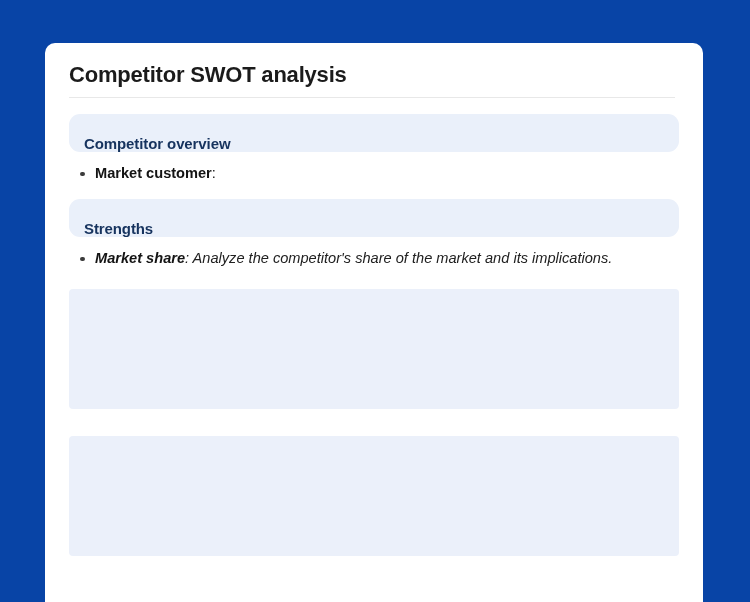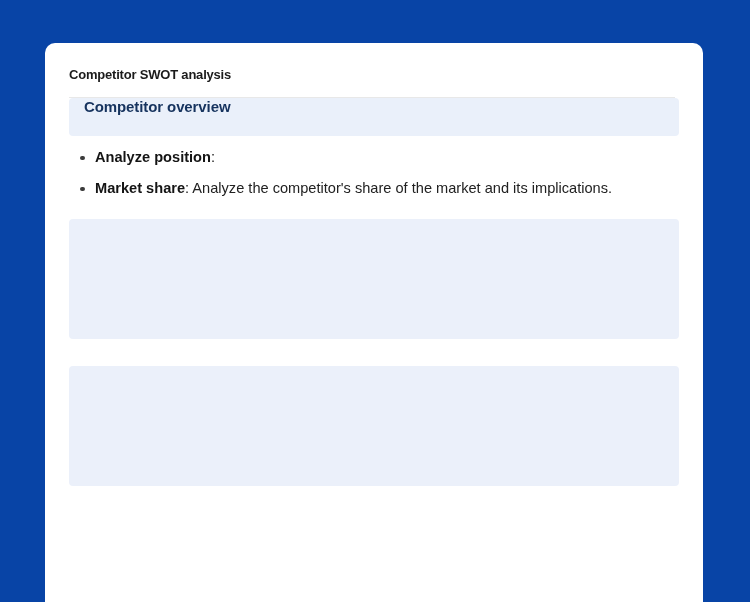--- a/index.html
+++ b/index.html
@@ -36,43 +36,44 @@
 
   .doc-inner {
     position: relative;
     width: 100%;
     height: 100%;
     padding: 0 24px;
   }
 
   
   .doc-title {
-    font-size: 13px;
+    font-size: 22px;
     font-weight: bold;
     color: #1b1b1b;
     letter-spacing: -0.2px;
     padding-top: 19px;
     line-height: 26px;
   }
 
   .title-rule {
     margin-top: 9px;
     margin-right: 4px;
     height: 1px;
     background: #e8e8e8;
   }
 
   
   .section-bar {
     background: #eaf0fa;
-    border-radius: 4px;
+    border-radius: 11px;
     height: 38px;
     display: flex;
-    align-items: flex-start;
+    align-items: flex-end;
     padding-left: 15px;
+    margin-top: 16px;
   }
 
   .section-bar-label {
     font-size: 15px;
     font-weight: bold;
     color: #16335e;
     letter-spacing: -0.1px;
   }
 
   
@@ -106,21 +107,21 @@
   .li-lead {
     font-weight: bold;
     color: #141414;
   }
 
   .li-body {
     font-weight: normal;
     color: #212121;
   }
 
-  .bullet-list.spaced > li { margin-bottom: 0; }
+  .bullet-list.spaced > li { margin-bottom: 0; font-style: italic; }
 
   
   .placeholder-block {
     background: #ebf0fa;
     border-radius: 4px;
   }
 
   .ph-tall   { height: 120px; margin-top: 21px; }
   .ph-bottom { height: 120px; margin-top: 27px; }
 </style>
@@ -135,24 +136,27 @@
     <h1 class="doc-title">Competitor SWOT analysis</h1>
 
     <div class="title-rule"></div>
 
     <div class="section-bar">
       <span class="section-bar-label">Competitor overview</span>
     </div>
 
     <ul class="bullet-list compact">
       <li>
-        <span class="li-lead">Analyze position</span><span class="li-body">:</span>
+        <span class="li-lead">Market customer</span><span class="li-body">:</span>
       </li>
     </ul>
 
+    <div class="section-bar">
+      <span class="section-bar-label">Strengths</span>
+    </div>
 
     <ul class="bullet-list spaced">
       <li>
         <span class="li-lead">Market share</span><span class="li-body">: Analyze the competitor's share of the market and its implications.</span>
       </li>
     </ul>
 
     <div class="placeholder-block ph-tall"></div>
 
 

